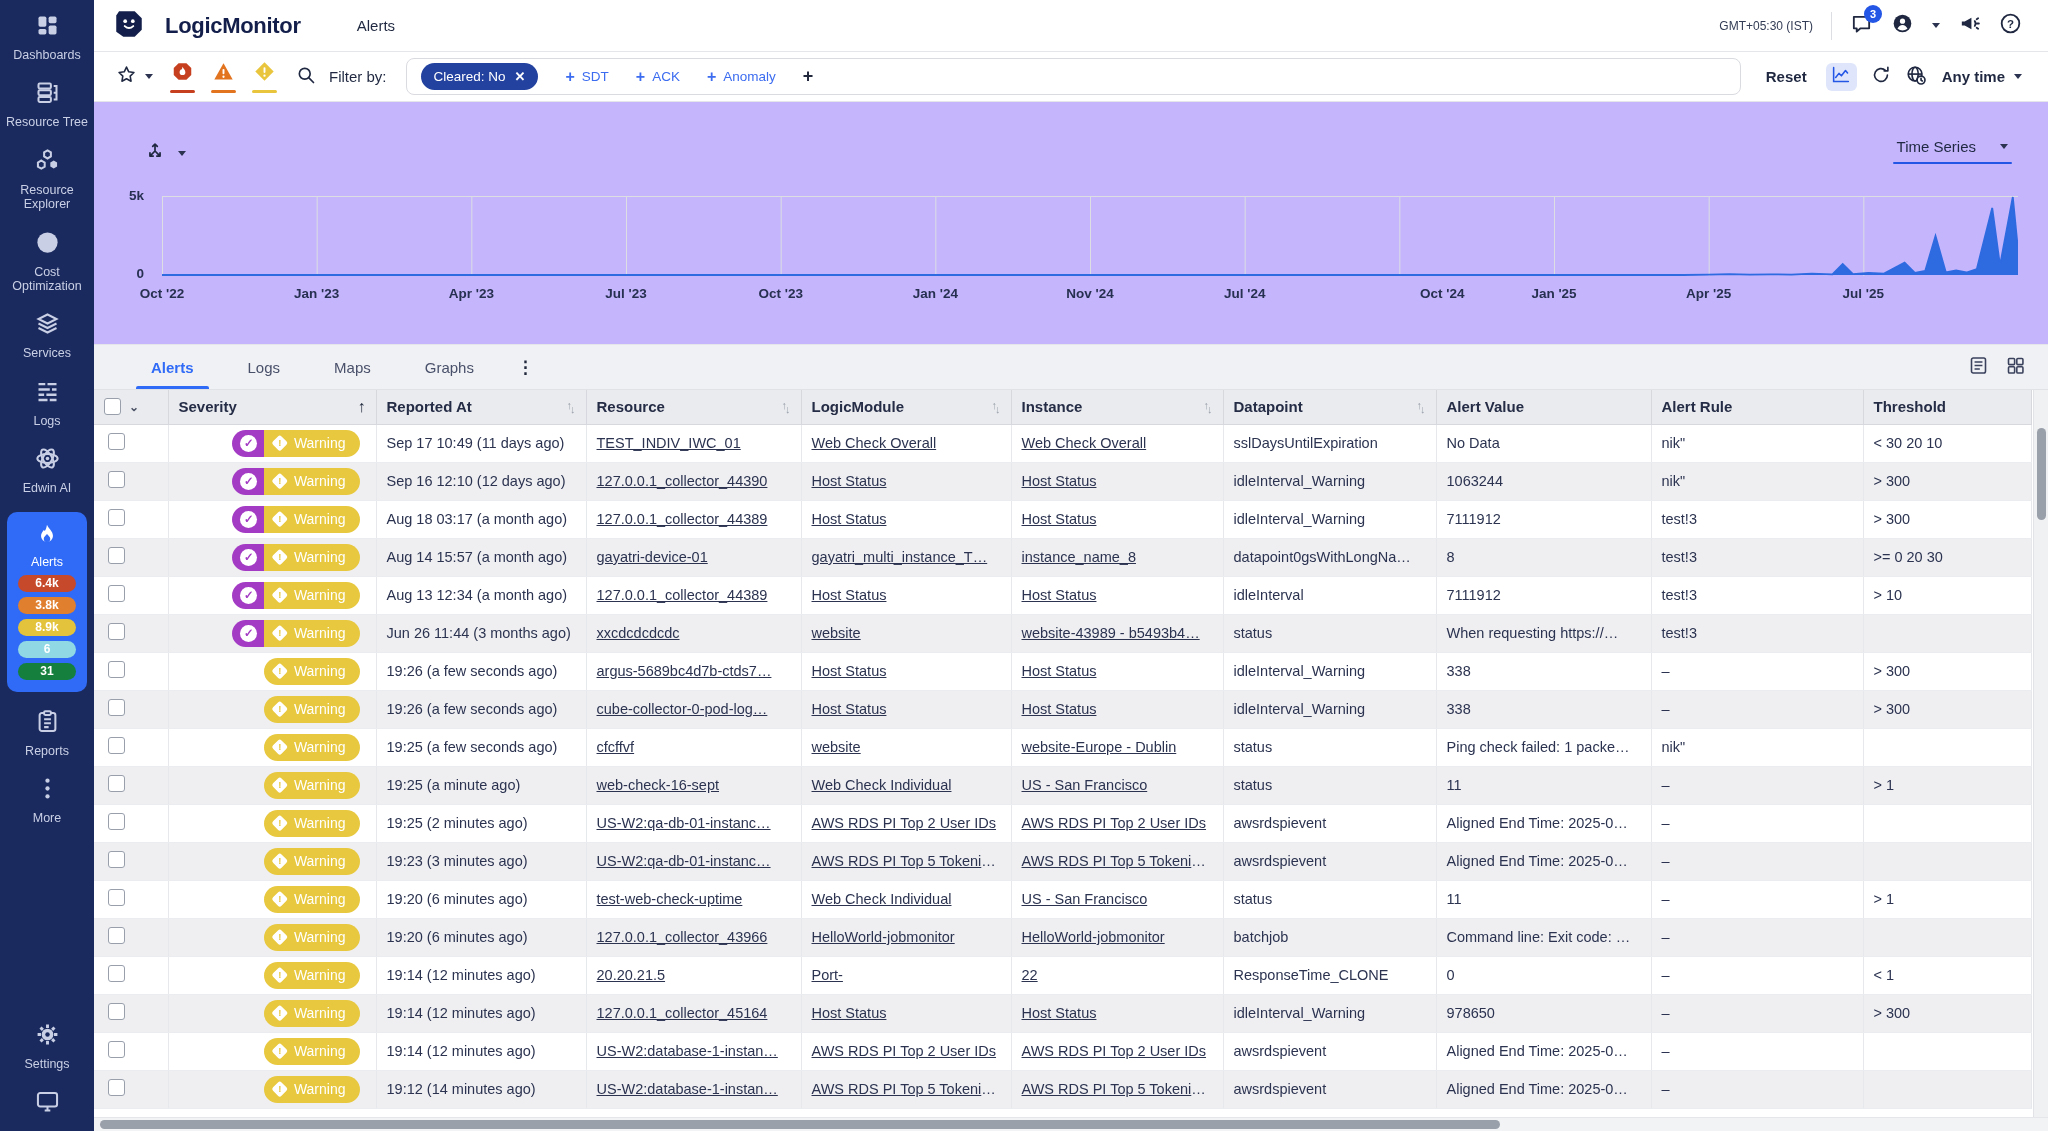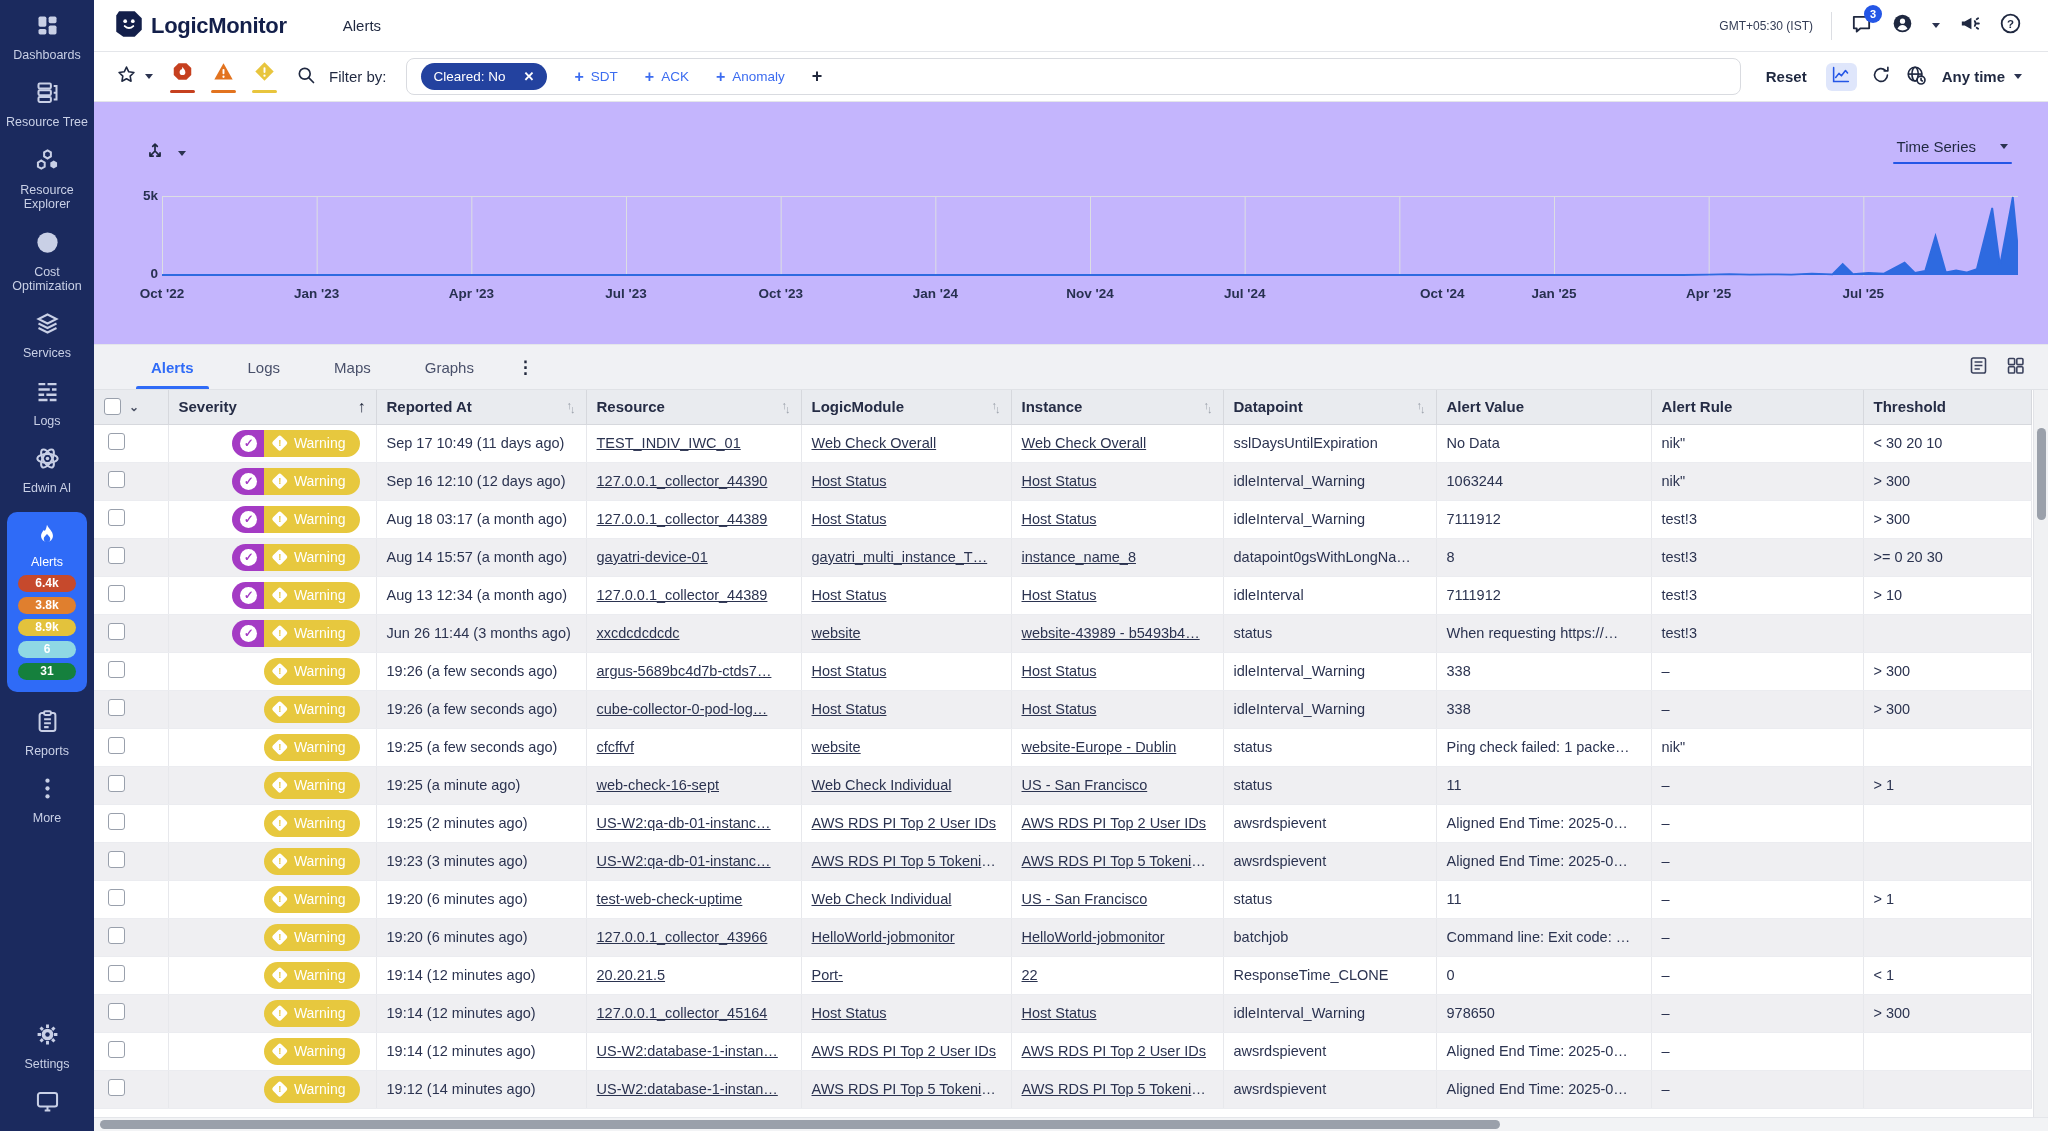--- a/index.html
+++ b/index.html
@@ -16,21 +16,21 @@
   .alerts-active svg{width:26px;height:26px;fill:#fff}
   .alerts-active .side-label{color:#fff;margin-top:3px}
   .badge{min-width:58px;height:17px;border-radius:9px;font-size:12px;font-weight:700;color:#fff;display:flex;align-items:center;justify-content:center;margin-top:5px;padding:0 8px}
   .spacer{flex:1}
 
   
   .main{flex:1;display:flex;flex-direction:column;position:relative;min-width:0}
 
   
   .topbar{height:52px;border-bottom:1px solid #e4e6ea;display:flex;align-items:center;padding:0 26px 0 18px;background:#fff}
-  .brand{display:flex;align-items:center;gap:5px}
+  .brand{display:flex;align-items:center;gap:19px}
   .brand-name{font-size:22px;font-weight:800;color:#131f4a;letter-spacing:-.3px}
   .page-title{font-size:15px;color:#1f2840;margin-left:56px;font-weight:500}
   .top-right{margin-left:auto;display:flex;align-items:center;gap:18px}
   .tz{font-size:12px;color:#333c55}
   .vdiv{width:1px;height:28px;background:#dcdee3}
   .ticon{position:relative;display:flex;align-items:center;cursor:pointer}
   .ticon svg{width:23px;height:23px;stroke:#1f2840;fill:none;stroke-width:1.9}
   .nbadge{position:absolute;top:-7px;right:-9px;background:#2456e6;color:#fff;font-size:11px;font-weight:700;border-radius:9px;min-width:18px;height:18px;display:flex;align-items:center;justify-content:center;padding:0 4px}
   .caret{width:0;height:0;border-left:4.5px solid transparent;border-right:4.5px solid transparent;border-top:5.5px solid #2b3350;display:inline-block}
 
@@ -39,40 +39,40 @@
   .fav{display:flex;align-items:center;gap:8px;cursor:pointer}
   .fav svg{width:21px;height:21px;stroke:#1f2840;fill:none;stroke-width:1.8}
   .sevgrp{display:flex;align-items:center;gap:16px;margin-left:4px}
   .sev{display:flex;flex-direction:column;align-items:center;gap:4px;cursor:pointer}
   .sev svg{width:21px;height:21px}
   .sev .ul{width:25px;height:3px;border-radius:2px}
   .srch{margin-left:6px;cursor:pointer}
   .srch svg{width:20px;height:20px;stroke:#1f2840;fill:none;stroke-width:2}
   .fby{font-size:15px;color:#1f2840;font-weight:500;white-space:nowrap}
   .filter-box{flex:1;border:1px solid #d9dbe0;border-radius:8px;height:37px;display:flex;align-items:center;gap:27px;padding:0 14px;margin:0 6px;background:#fff}
-  .chip{background:#23429f;color:#fff;border-radius:999px;height:27px;display:inline-flex;align-items:center;gap:18px;padding:0 13px;font-size:13.5px;cursor:pointer;white-space:nowrap}
+  .chip{background:#23429f;color:#fff;border-radius:999px;height:27px;display:inline-flex;align-items:center;gap:9px;padding:0 13px;font-size:13.5px;cursor:pointer;white-space:nowrap}
   .chip .x{font-size:13px;font-weight:700;cursor:pointer}
   .addf{color:#3c6cf0;font-size:13.5px;display:inline-flex;align-items:center;gap:7px;cursor:pointer;white-space:nowrap}
   .addf .plus{font-size:16px;font-weight:600}
   .addplain{color:#22293d;font-size:18px;font-weight:600;cursor:pointer}
   .reset{font-size:15px;font-weight:700;color:#1f2840;cursor:pointer;margin:0 6px}
   .chart-btn{width:31px;height:28px;border-radius:6px;background:#dfe6fb;display:flex;align-items:center;justify-content:center;cursor:pointer}
   .chart-btn svg{width:20px;height:18px;stroke:#2456e6;fill:none;stroke-width:1.9}
   .fb-icon{cursor:pointer;display:flex;align-items:center}
   .fb-icon svg{width:22px;height:22px;stroke:#1f2840;fill:none;stroke-width:1.8}
   .anytime{display:flex;align-items:center;gap:9px;font-size:15px;font-weight:600;color:#1f2840;cursor:pointer;margin-left:2px}
 
   
   .chart-zone{position:relative;height:243px;border-bottom:1px solid #e4e6ea;background:#c4b5fd}
   .branch{position:absolute;left:50px;top:38px;display:flex;align-items:center;gap:12px;cursor:pointer}
   .branch svg{width:22px;height:22px;stroke:#1f2840;fill:none;stroke-width:1.9}
   .tselect{position:absolute;right:36px;top:36px;display:flex;flex-direction:column;cursor:pointer}
   .tselect .row{display:flex;align-items:center;gap:24px;font-size:15px;color:#1f2840;padding:0 4px 7px 4px}
   .tselect .bar{height:2px;background:#2456e6;border-radius:1px}
-  .ylab{position:absolute;left:30px;width:34px;text-align:right;font-size:13.5px;font-weight:700;color:#273050}
+  .ylab{position:absolute;left:16px;width:34px;text-align:right;font-size:13.5px;font-weight:700;color:#273050}
   .ylab.top{top:86px}.ylab.bot{top:164px}
   #plot{position:absolute;left:68px;right:30px;top:94px;height:80px}
   #ticks{position:absolute;left:68px;right:30px;top:184px;height:20px}
   #ticks span{position:absolute;transform:translateX(-50%);font-size:13.5px;font-weight:700;color:#273050;white-space:nowrap}
 
   
   .tabbar{height:45px;background:#f0f1f4;display:flex;align-items:stretch;padding:0 0 0 30px;border-bottom:1px solid #e0e2e6;position:relative}
   .tab{display:flex;align-items:center;padding:0 27px;font-size:15px;color:#49506a;cursor:pointer;position:relative;font-weight:500}
   .tab.active{color:#2f6bf7;font-weight:700}
   .tab.active::after{content:"";position:absolute;left:12px;right:12px;bottom:0;height:3px;background:#2f6bf7;border-radius:2px 2px 0 0}

